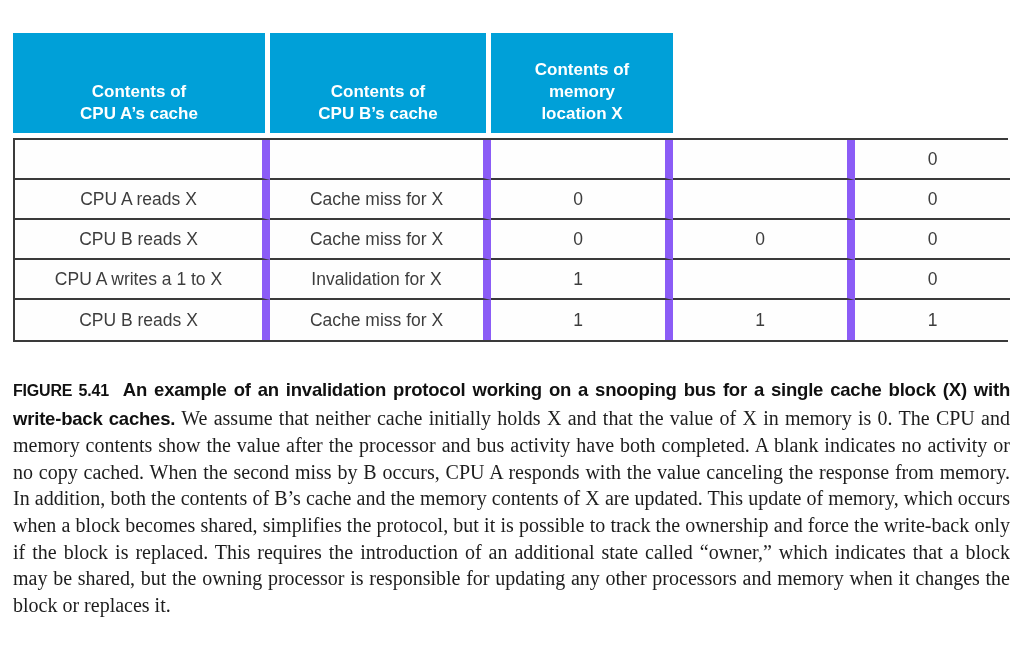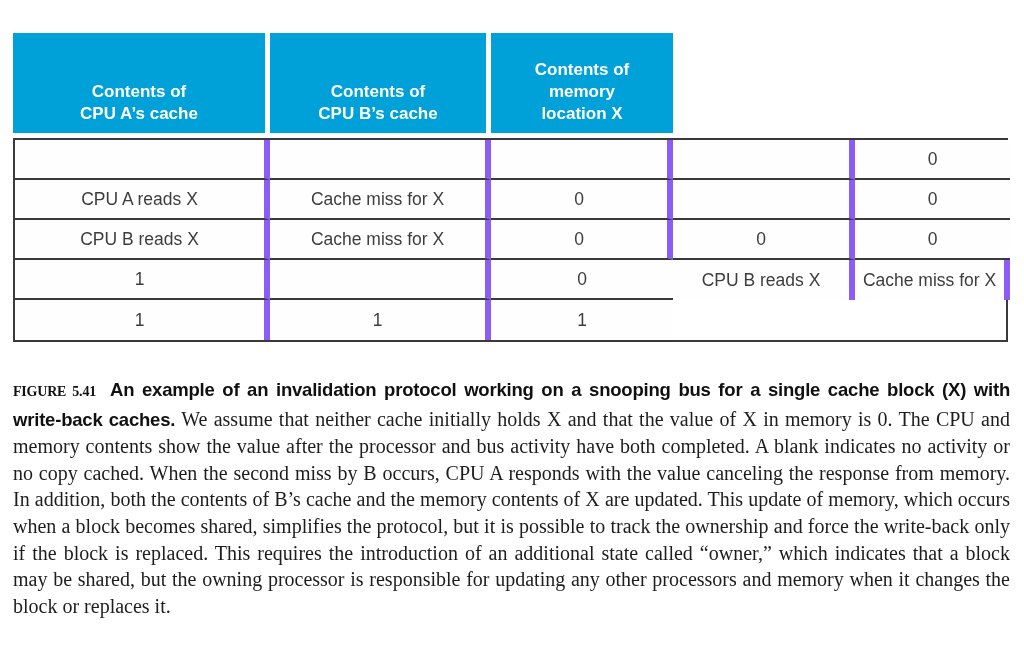--- a/index.html
+++ b/index.html
@@ -42,40 +42,40 @@
     grid-template-columns:255px 221px 182px 182px 155px;
     border:2px solid #3a3a3a;
   }
   .body-cell {
     height:40px;
     display:flex;
     align-items:center;
     justify-content:center;
     font-size:17.5px;
     color:#3d3d3d;
-    border-right:6px solid #8b5cf6;
+    border-right:8px solid #8b5cf6;
     border-bottom:2px solid #3a3a3a;
     background:#fefefe;
     text-align:center;
   }
   .body-cell.last-col { border-right:none; }
   .caption {
     position:absolute;
     left:13px; top:376px;
     width:997px;
     font-family:"Liberation Serif", serif;
     font-size:20px;
     line-height:26.6px;
     text-align:justify;
     color:#1d1d1d;
   }
   .caption .fig-label {
-    font-family:Liberation Serif, serif;
+    font-family:Liberation Sans, sans-serif;
     font-weight:bold;
-    font-size:14px;
+    font-size:16px;
     letter-spacing:-0.2px;
     color:#101010;
     margin-right:14px;
   }
   .caption .fig-title {
     font-family:"Liberation Sans", sans-serif;
     font-weight:bold;
     font-size:18.5px;
     letter-spacing:-0.2px;
     color:#101010;
@@ -112,20 +112,22 @@
       <div class="body-cell">0</div>
       <div class="body-cell"></div>
       <div class="body-cell last-col">0</div>
 
       <div class="body-cell">CPU B reads X</div>
       <div class="body-cell">Cache miss for X</div>
       <div class="body-cell">0</div>
       <div class="body-cell">0</div>
       <div class="body-cell last-col">0</div>
 
+      <div class="body-cell">CPU A writes a 1 to X</div>
+      <div class="body-cell">Invalidation for X</div>
       <div class="body-cell">1</div>
       <div class="body-cell"></div>
       <div class="body-cell last-col">0</div>
 
       <div class="body-cell" style="border-bottom: none;">CPU B reads X</div>
       <div class="body-cell" style="border-bottom: none;">Cache miss for X</div>
       <div class="body-cell" style="border-bottom: none;">1</div>
       <div class="body-cell" style="border-bottom: none;">1</div>
       <div class="body-cell last-col" style="border-bottom: none;">1</div>
     </div>

